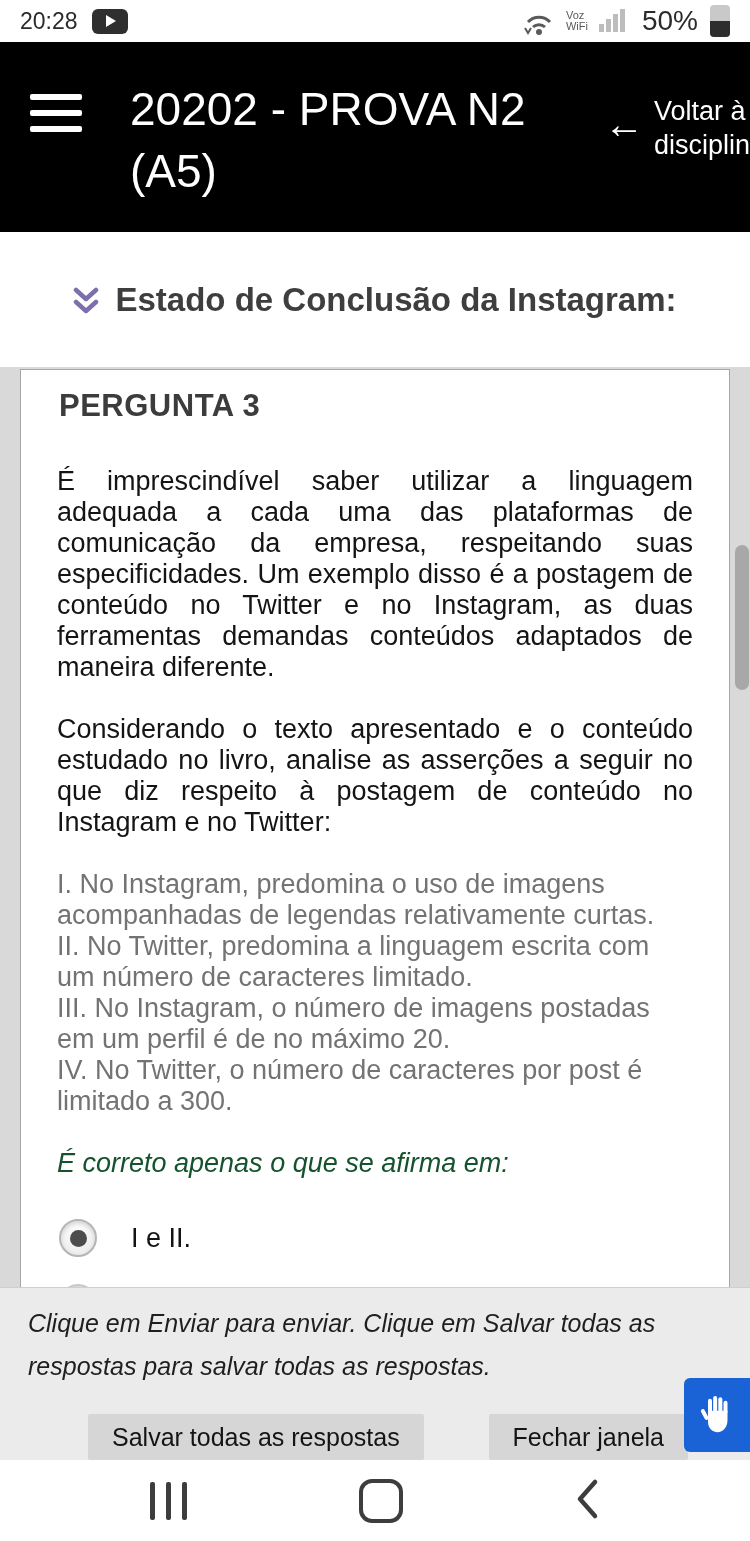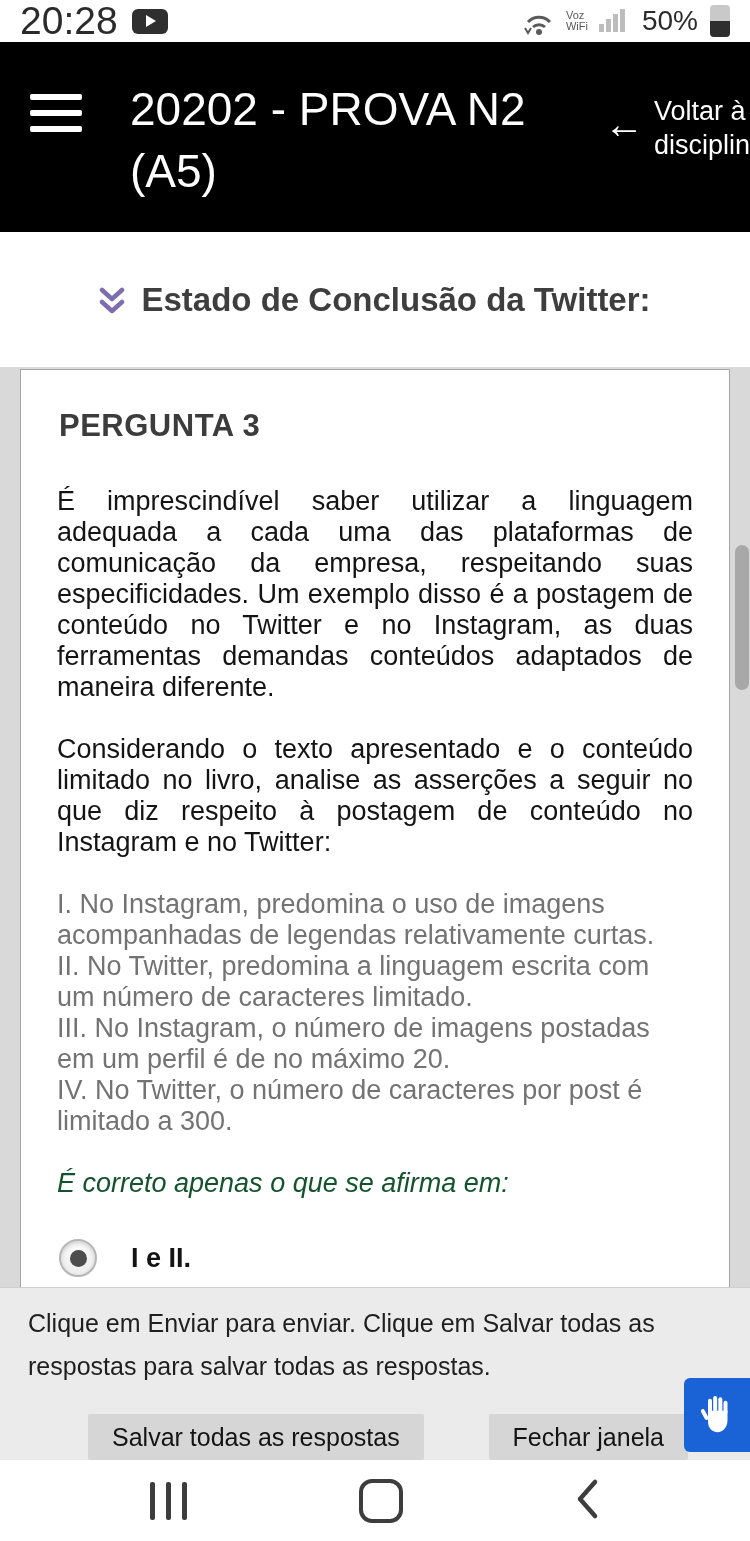--- a/index.html
+++ b/index.html
@@ -11,21 +11,21 @@
     background:#fff; overflow:hidden; margin:0 auto;
   }
 
   
   .status-bar{
     position:absolute; top:0; left:0; right:0; height:42px;
     background:#fff; display:flex; align-items:center;
     justify-content:space-between; padding:0 20px; z-index:5;
   }
   .sb-left{ display:flex; align-items:center; gap:14px; }
-  .sb-time{ font-size:39px; color:#2b2b2b; }
+  .sb-time{ font-size:23px; color:#2b2b2b; }
   .video-badge{
     width:36px; height:25px; background:#2f2f2f; border-radius:6px;
     display:flex; align-items:center; justify-content:center;
   }
   .video-badge .tri{
     width:0; height:0; border-left:10px solid #fff;
     border-top:6px solid transparent; border-bottom:6px solid transparent; margin-left:3px;
   }
   .sb-right{ display:flex; align-items:center; gap:10px; }
   .wifi-call{ display:flex; align-items:flex-end; gap:2px; }
@@ -68,52 +68,52 @@
   .completion-label{ font-size:33px; font-weight:bold; color:#3e3e3e; }
 
   
   .question-region{
     position:absolute; top:367px; left:0; right:0; height:920px;
     background:#d9d9d9;
   }
   .question-card{
     position:absolute; top:2px; bottom:0; left:20px; right:20px;
     background:#fff; border:1px solid #a6a6a6; border-bottom:none;
-    overflow:hidden; padding:28px 36px 0 36px;
+    overflow:hidden; padding:8px 36px 0 36px;
   }
   .q-title{ font-size:31px; font-weight:bold; color:#3c3c3c; margin:10px 0 42px 2px; letter-spacing:.5px; }
   .q-par{
     font-size:27px; line-height:31px; color:#141414;
     text-align:justify; margin-bottom:31px;
   }
   .q-assertions{ margin-bottom:31px; }
   .q-assert{ font-size:27px; line-height:31px; color:#737373; }
   .q-prompt{ font-size:27px; line-height:31px; color:#14532d; margin-bottom:40px;font-style:italic; }
 
   .options{ padding-left:2px; }
-  .option{ display:flex; align-items:center; gap:34px; margin-bottom:27px; height:38px; cursor:pointer;font-weight:bold; }
+  .option{ display:flex; align-items:center; gap:34px; margin-bottom:27px; height:38px; cursor:pointer; }
   .radio{
     width:38px; height:38px; border-radius:50%;
     background:radial-gradient(circle at 50% 35%, #fdfdfd, #e8e8e8);
     border:2px solid #c6c6c6;
     box-shadow:inset 0 2px 4px rgba(0,0,0,.14);
     display:flex; align-items:center; justify-content:center; flex:0 0 auto;
   }
   .radio .dot{ display:none; width:17px; height:17px; border-radius:50%; background:#4d4d4d; }
   .option.selected .radio{ border-color:#b5b5b5; }
   .option.selected .radio .dot{ display:block; }
   .option-label{ font-size:27px; color:#141414; }
 
   
   .quiz-footer{
     position:absolute; top:1287px; left:0; right:0; height:173px;
     background:#ebebeb; border-top:1px solid #cfcfcf; z-index:4;
   }
   .footer-note{
-    font-size:25px; line-height:43px; color:#1f1f1f;
+    font-style:italic; font-size:25px; line-height:43px; color:#1f1f1f;
     padding:14px 28px 0 28px; max-width:700px;
   }
   .footer-buttons{
     position:absolute; left:88px; right:62px; bottom:0; height:46px;
     display:flex; justify-content:space-between; align-items:center;
   }
   .btn{
     border:none; border-radius:2px; font-family:"Liberation Sans",sans-serif;
     font-size:25px; color:#141414; background:#d6d6d6;
     height:46px; padding:0 24px; cursor:pointer;
@@ -194,29 +194,29 @@
       <span class="back-arrow">←</span>
       <span class="back-label">Voltar à disciplina</span>
     </div>
   </div>
 
   <div class="completion-strip">
     <svg class="dbl-chevron" viewBox="0 0 26 30">
       <path d="M3 3 L13 12 L23 3" fill="none" stroke="#7d6fae" stroke-width="4.5" stroke-linecap="round" stroke-linejoin="round"></path>
       <path d="M3 15 L13 24 L23 15" fill="none" stroke="#7d6fae" stroke-width="4.5" stroke-linecap="round" stroke-linejoin="round"></path>
     </svg>
-    <span class="completion-label">Estado de Conclusão da Twitter:</span>
+    <span class="completion-label">Estado de Conclusão da Instagram:</span>
   </div>
 
   <div class="question-region">
     <div class="question-card">
       <div class="q-title">PERGUNTA 3</div>
 
       <div class="q-par">É imprescindível saber utilizar a linguagem adequada a cada uma das plataformas de comunicação da empresa, respeitando suas especificidades. Um exemplo disso é a postagem de conteúdo no Twitter e no Instagram, as duas ferramentas demandas conteúdos adaptados de maneira diferente.</div>
-      <div class="q-par">Considerando o texto apresentado e o conteúdo limitado no livro, analise as asserções a seguir no que diz respeito à postagem de conteúdo no Instagram e no Twitter:</div>
+      <div class="q-par">Considerando o texto apresentado e o conteúdo estudado no livro, analise as asserções a seguir no que diz respeito à postagem de conteúdo no Instagram e no Twitter:</div>
 
       <div class="q-assertions">
         <div class="q-assert">I. No Instagram, predomina o uso de imagens acompanhadas de legendas relativamente curtas.</div>
         <div class="q-assert">II. No Twitter, predomina a linguagem escrita com um número de caracteres limitado.</div>
         <div class="q-assert">III. No Instagram, o número de imagens postadas em um perfil é de no máximo 20.</div>
         <div class="q-assert">IV. No Twitter, o número de caracteres por post é limitado a 300.</div>
       </div>
 
       <div class="q-prompt">É correto apenas o que se afirma em:</div>
 

